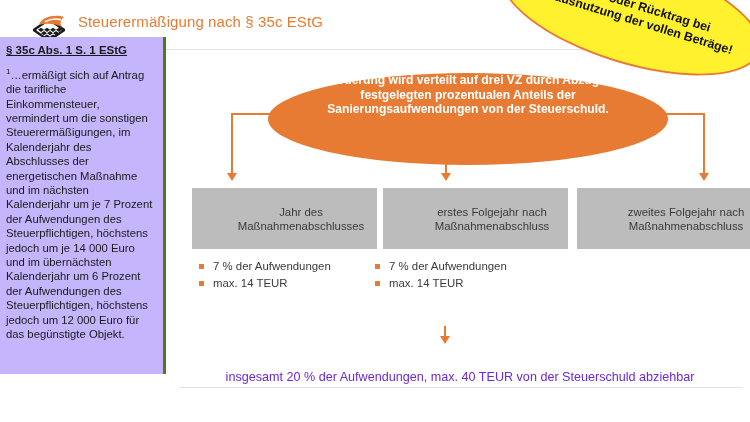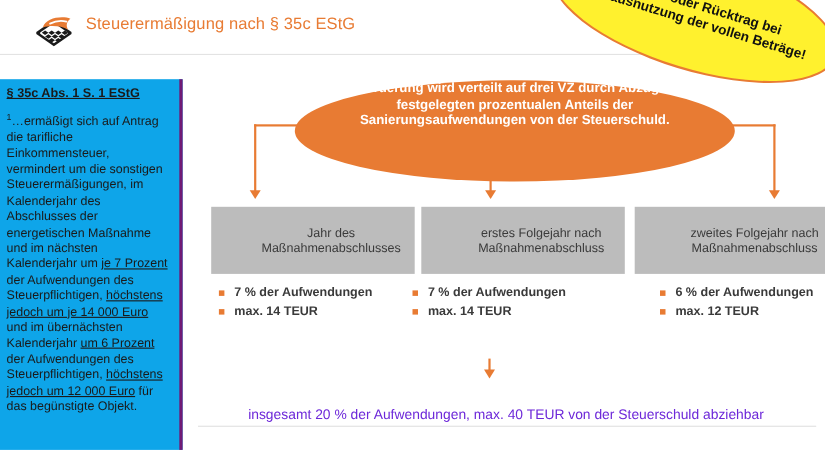--- a/index.html
+++ b/index.html
@@ -16,35 +16,35 @@
   .header{position:absolute;left:0;top:0;width:750px;height:52px;background:#fff;}
   .header-rule{position:absolute;left:0;top:49px;width:750px;height:1px;background:#e3e3e3;}
   .logo{position:absolute;left:27px;top:12px;width:44px;height:32px;}
   .title{
     position:absolute;left:78px;top:13px;
     font-size:15px;color:#E87B33;letter-spacing:.1px;white-space:nowrap;
   }
 
   
   .lawpanel{
-    position:absolute;left:0px;top:72px;width:166px;height:337px;
-    background:#0ea5e9;
-    border-right:3px solid #701a75;
+    position:absolute;left:0px;top:37px;width:166px;height:337px;
+    background:#c4b5fd;
+    border-right:3px solid #4d7c0f;
     box-sizing:border-box;
     padding:6px 8px 6px 6px;
   }
   .law-head{
     font-size:11.5px;font-weight:bold;color:#1a1a1a;
     text-decoration:underline;margin:0 0 8px 0;line-height:14px;
   }
   .law-body{
     font-size:11.3px;color:#1a1a1a;line-height:14.4px;margin:0;
   }
   .law-body sup{font-size:8px;vertical-align:super;}
-  .u{text-decoration:underline;}
+  .u{}
 
   
   .burst{
     position:absolute;left:496px;top:-40px;
     width:270px;height:104px;
     background:#FFF12E;
     border:2px solid #E87B33;
     border-radius:50%;
     transform:rotate(17deg);
     display:flex;align-items:center;justify-content:center;
@@ -84,21 +84,21 @@
     padding-left:33px;
   }
   .gbox span{
     font-size:11.4px;color:#3a3a3a;line-height:14px;padding:0 8px;
   }
 
   
   .blist{position:absolute;}
   .brow{display:flex;align-items:flex-start;margin-bottom:2px;}
   .bsq{width:5px;height:5px;background:#E87B33;margin:5px 9px 0 0;flex:none;}
-  .btxt{font-size:11.4px;color:#3a3a3a;line-height:14.5px;white-space:nowrap;font-weight:bold;}
+  .btxt{font-size:11.4px;color:#3a3a3a;line-height:14.5px;white-space:nowrap;}
 
   
   .summary{
     position:absolute;left:180px;top:352px;width:560px;height:34px;
     display:flex;align-items:center;justify-content:center;
   }
   .summary span{font-size:12.6px;color:#6d28d9;margin-top:15px;}
   .summary-rule{position:absolute;left:180px;top:387px;width:562px;height:1px;background:#e0e0e0;}
 </style>
 </head>
@@ -178,30 +178,20 @@
     <div class="brow">
       <div class="bsq"></div>
       <div class="btxt">7 % der Aufwendungen</div>
     </div>
     <div class="brow">
       <div class="bsq"></div>
       <div class="btxt">max. 14 TEUR</div>
     </div>
   </div>
 
-  <div class="blist" style="left:600px;top:259px;">
-    <div class="brow">
-      <div class="bsq"></div>
-      <div class="btxt">6 % der Aufwendungen</div>
-    </div>
-    <div class="brow">
-      <div class="bsq"></div>
-      <div class="btxt">max. 12 TEUR</div>
-    </div>
-  </div>
 
   <div class="conn" style="left:444px;top:326px;width:2px;height:12px;"></div>
   <div class="arrowhead" style="left:440px;top:336px;"></div>
 
   <div class="summary">
     <span>insgesamt 20 % der Aufwendungen, max. 40 TEUR von der Steuerschuld abziehbar</span>
   </div>
   <div class="summary-rule"></div>
 
 </div>

